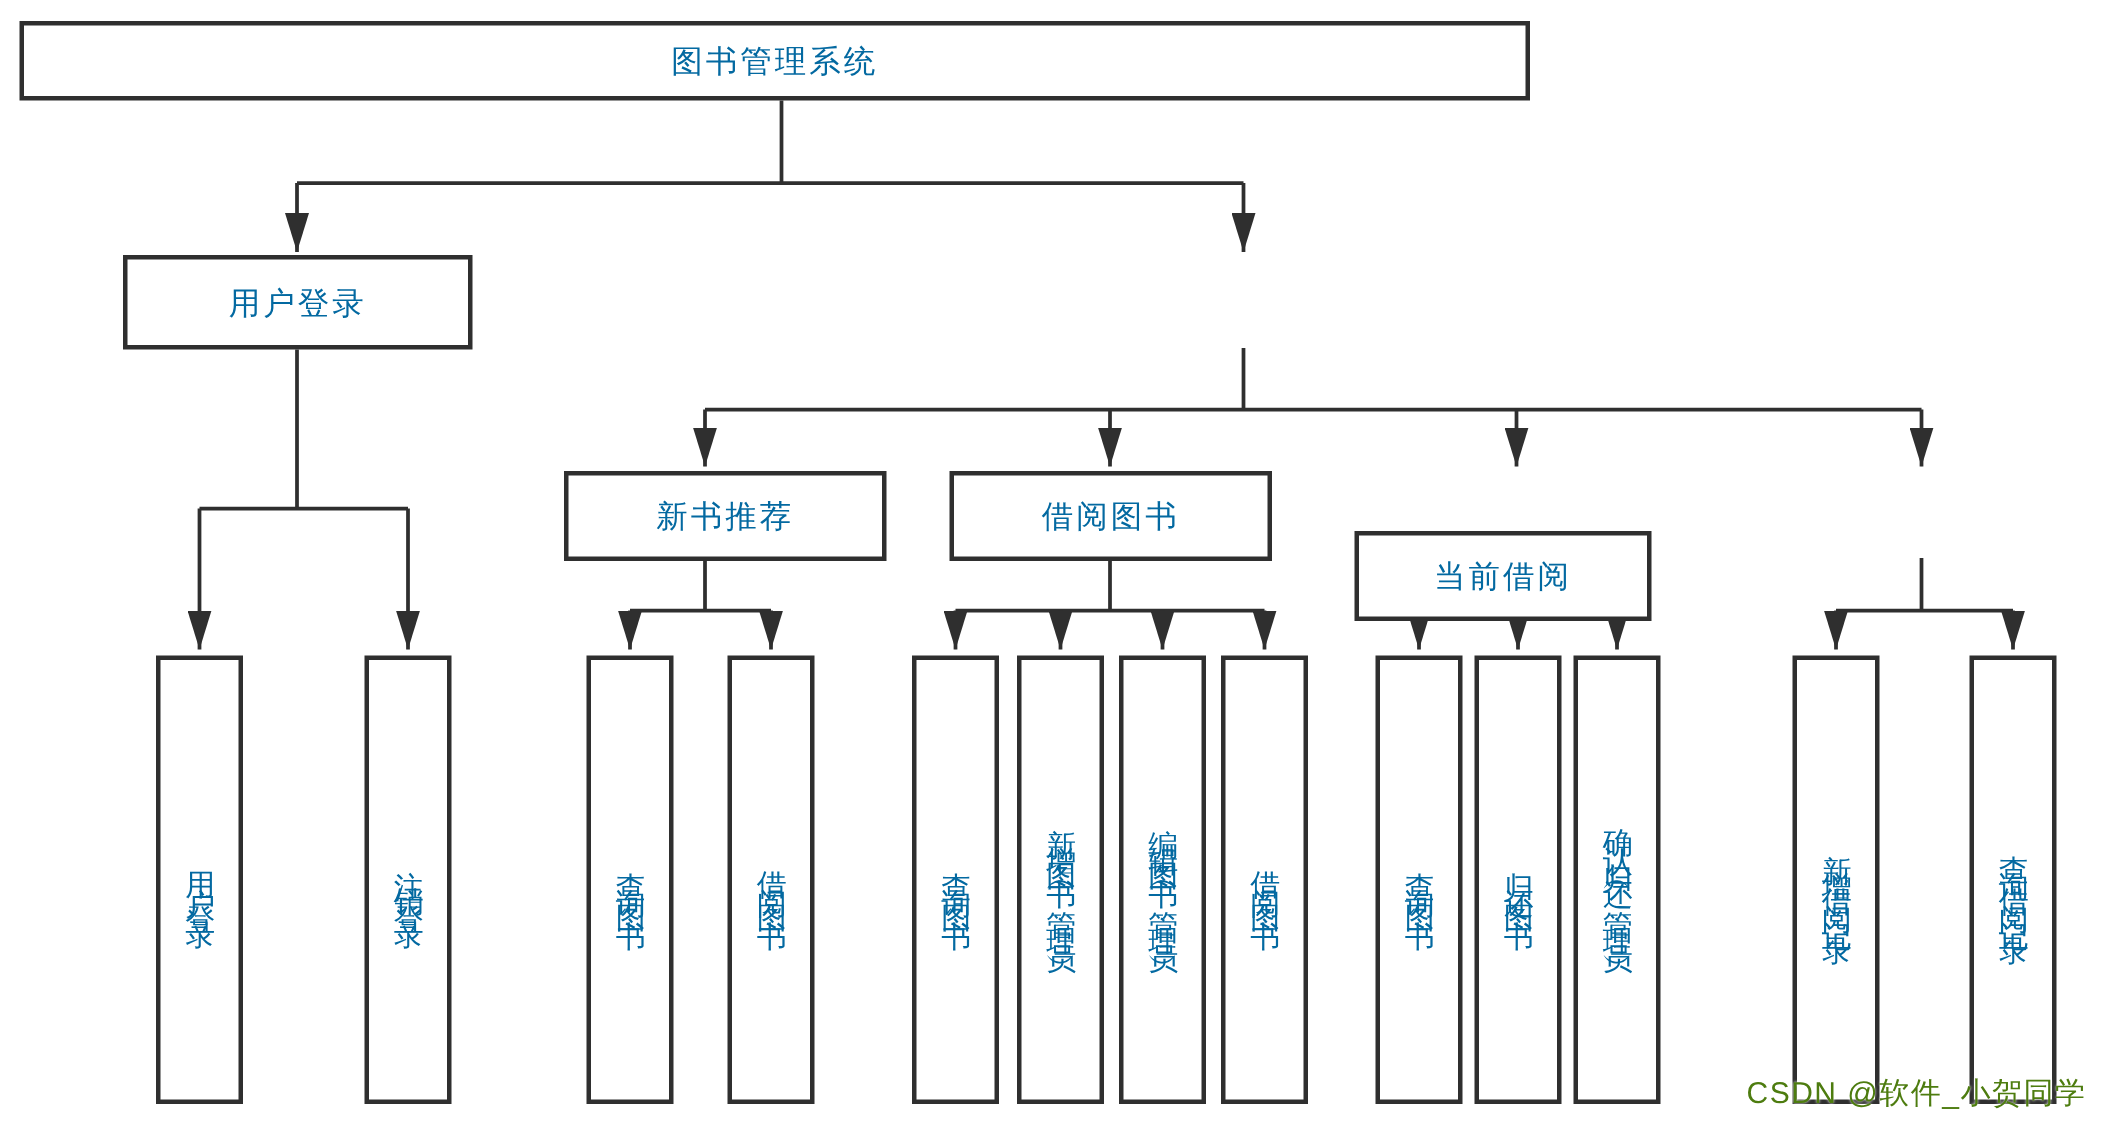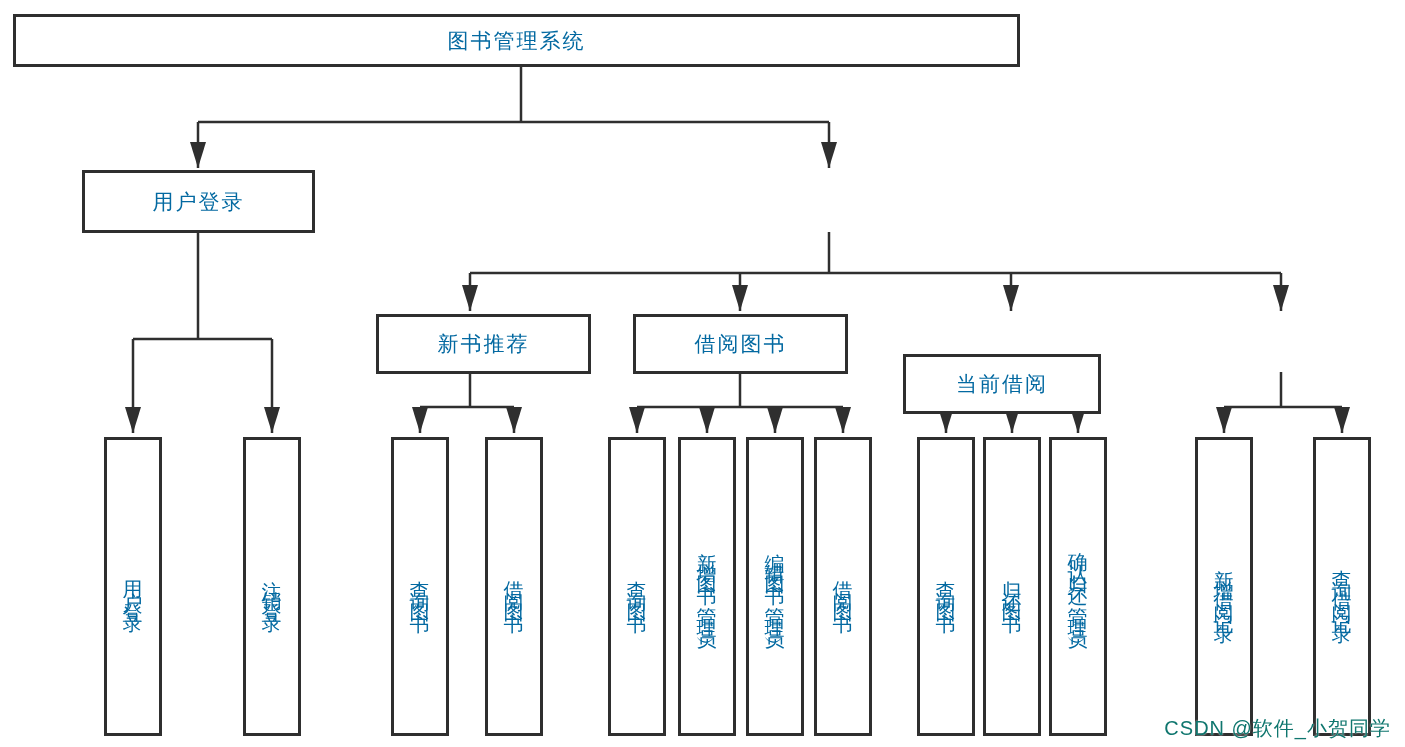--- a/index.html
+++ b/index.html
@@ -49,21 +49,21 @@
     font-size: 20px;
     line-height: 1;
     letter-spacing: 11px;
     white-space: nowrap;
   }
   .watermark {
     position: absolute;
     right: 14px;
     bottom: 5px;
     font-size: 20px;
-    color: #0f766e;
+    color: #4d7c0f;
     letter-spacing: 1px;
     text-shadow: 0 0 2px #ffffff;
     white-space: nowrap;
     pointer-events: none;
   }
 </style>
 </head>
 <body>
 
 <div class="stage">

